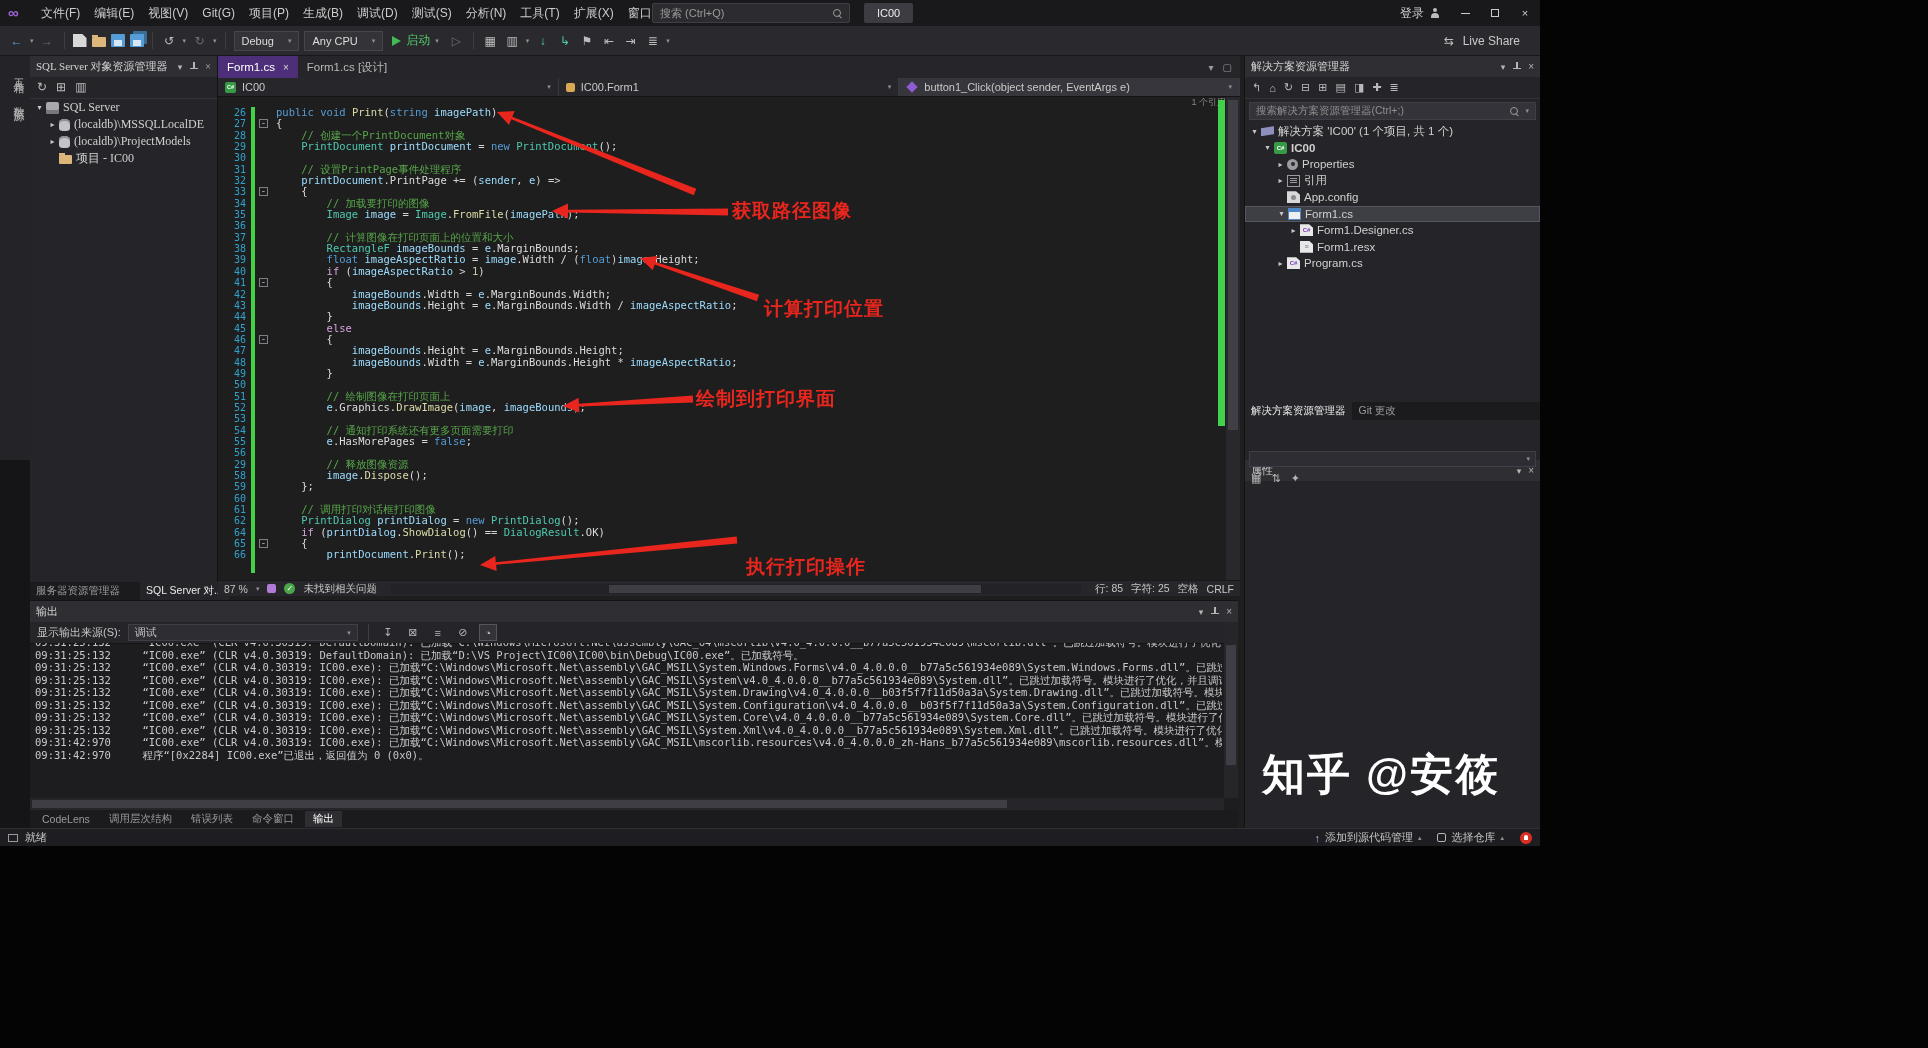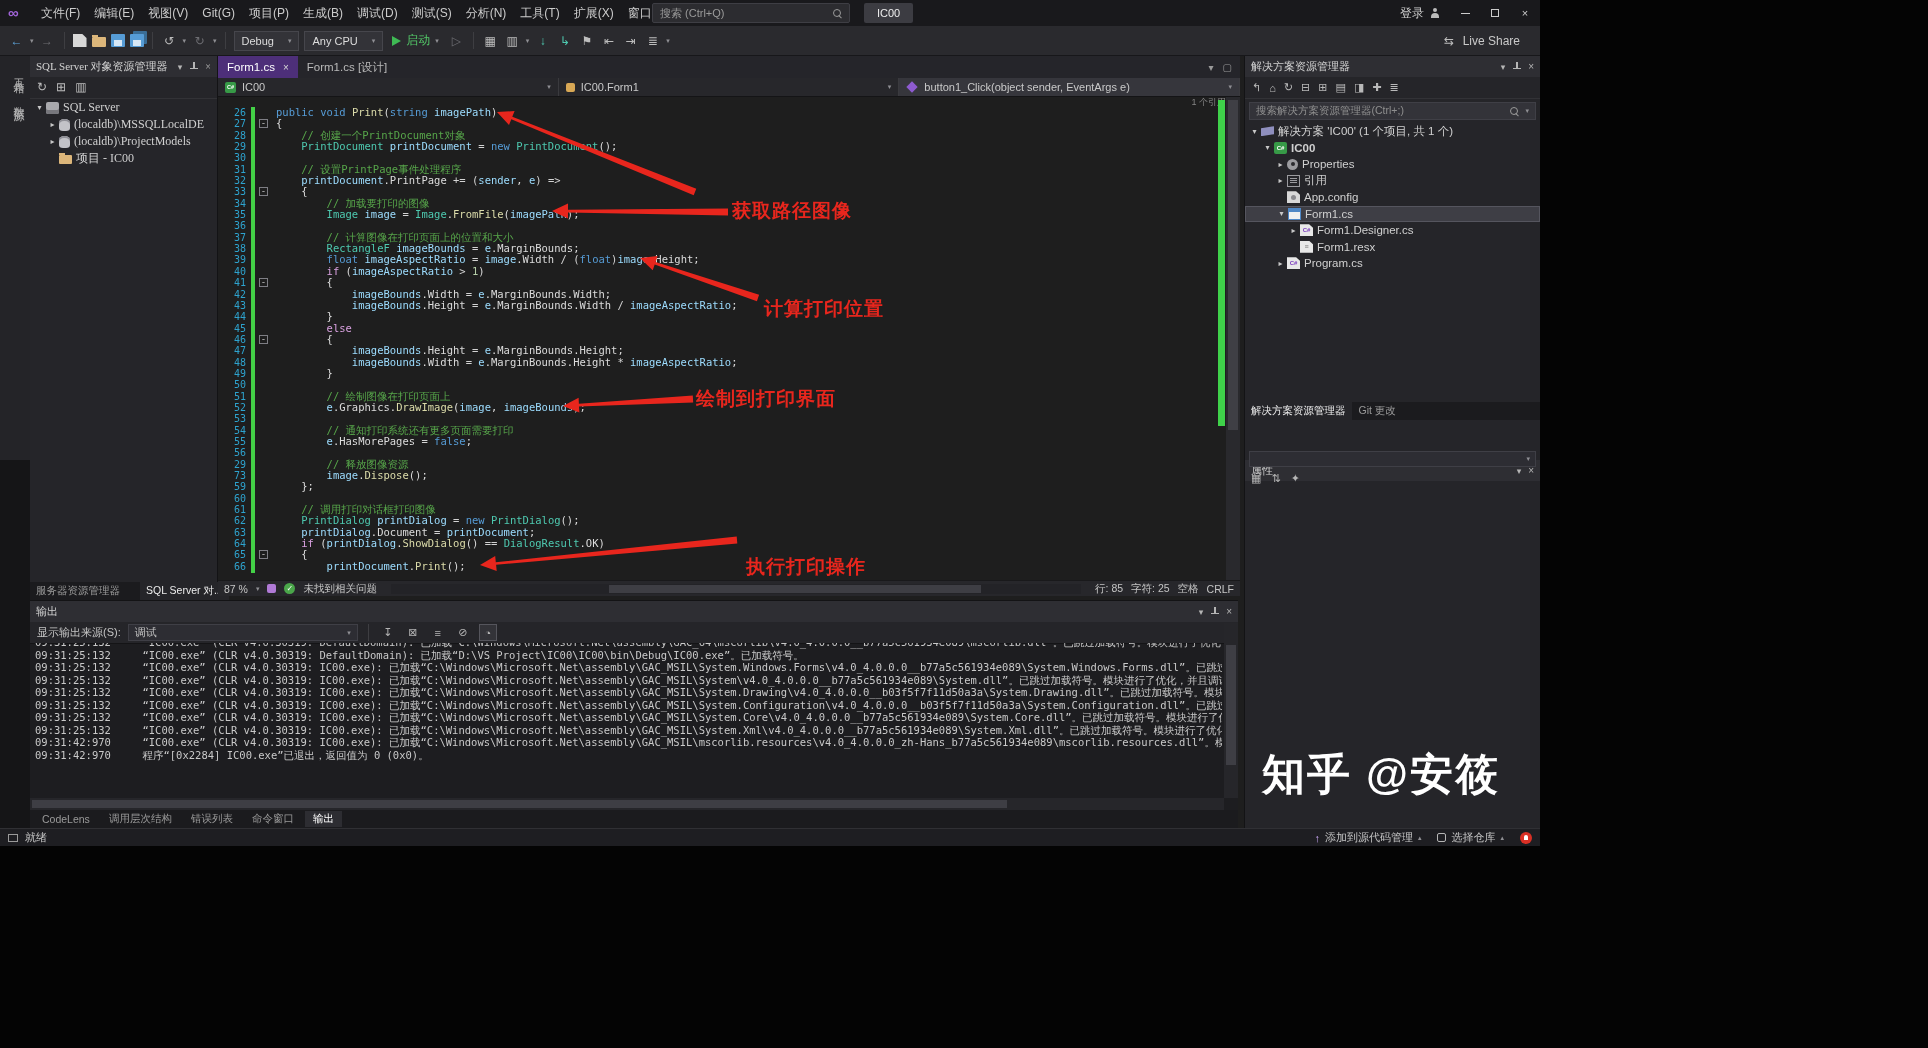--- a/index.html
+++ b/index.html
@@ -375,26 +375,25 @@
           <div class="code-row"><span class="ln">48</span><span class="foldcol"></span><span class="codetxt"><span class="sp">            </span><span class="sv">imageBounds</span><span class="sp">.Width</span><span class="so"> = </span><span class="sv">e</span><span class="sp">.MarginBounds.Height</span><span class="so"> * </span><span class="sv">imageAspectRatio</span><span class="sp">;</span></span></div>
           <div class="code-row"><span class="ln">49</span><span class="foldcol"></span><span class="codetxt"><span class="sp">        }</span></span></div>
           <div class="code-row"><span class="ln">50</span><span class="foldcol"></span><span class="codetxt"></span></div>
           <div class="code-row"><span class="ln">51</span><span class="foldcol"></span><span class="codetxt"><span class="sc">        // 绘制图像在打印页面上</span></span></div>
           <div class="code-row"><span class="ln">52</span><span class="foldcol"></span><span class="codetxt"><span class="sp">        </span><span class="sv">e</span><span class="sp">.Graphics.</span><span class="sm">DrawImage</span><span class="sp">(</span><span class="sv">image</span><span class="sp">, </span><span class="sv">imageBounds</span><span class="sp">);</span></span></div>
           <div class="code-row"><span class="ln">53</span><span class="foldcol"></span><span class="codetxt"></span></div>
           <div class="code-row"><span class="ln">54</span><span class="foldcol"></span><span class="codetxt"><span class="sc">        // 通知打印系统还有更多页面需要打印</span></span></div>
           <div class="code-row"><span class="ln">55</span><span class="foldcol"></span><span class="codetxt"><span class="sp">        </span><span class="sv">e</span><span class="sp">.HasMorePages</span><span class="so"> = </span><span class="sk">false</span><span class="sp">;</span></span></div>
           <div class="code-row"><span class="ln">56</span><span class="foldcol"></span><span class="codetxt"></span></div>
           <div class="code-row"><span class="ln">29</span><span class="foldcol"></span><span class="codetxt"><span class="sc">        // 释放图像资源</span></span></div>
-          <div class="code-row"><span class="ln">73</span><span class="foldcol"></span><span class="codetxt"><span class="sp">        </span><span class="sv">image</span><span class="sp">.</span><span class="sm">Dispose</span><span class="sp">();</span></span></div>
+          <div class="code-row"><span class="ln">58</span><span class="foldcol"></span><span class="codetxt"><span class="sp">        </span><span class="sv">image</span><span class="sp">.</span><span class="sm">Dispose</span><span class="sp">();</span></span></div>
           <div class="code-row"><span class="ln">59</span><span class="foldcol"></span><span class="codetxt"><span class="sp">    };</span></span></div>
           <div class="code-row"><span class="ln">60</span><span class="foldcol"></span><span class="codetxt"></span></div>
           <div class="code-row"><span class="ln">61</span><span class="foldcol"></span><span class="codetxt"><span class="sc">    // 调用打印对话框打印图像</span></span></div>
           <div class="code-row"><span class="ln">62</span><span class="foldcol"></span><span class="codetxt"><span class="sp">    </span><span class="st">PrintDialog</span><span class="sp"> </span><span class="sv">printDialog</span><span class="so"> = </span><span class="sk">new</span><span class="sp"> </span><span class="st">PrintDialog</span><span class="sp">();</span></span></div>
-          <div class="code-row"><span class="ln">63</span><span class="foldcol"></span><span class="codetxt"><span class="sp">    </span><span class="sv">printDialog</span><span class="sp">.Document</span><span class="so"> = </span><span class="sv">printDocument</span><span class="sp">;</span></span></div>
           <div class="code-row"><span class="ln">64</span><span class="foldcol"></span><span class="codetxt"><span class="sp">    </span><span class="sx">if</span><span class="sp"> (</span><span class="sv">printDialog</span><span class="sp">.</span><span class="sm">ShowDialog</span><span class="sp">()</span><span class="so"> == </span><span class="st">DialogResult</span><span class="sp">.OK)</span></span></div>
           <div class="code-row"><span class="ln">65</span><span class="foldcol"><span class="fold">-</span></span><span class="codetxt"><span class="sp">    {</span></span></div>
           <div class="code-row"><span class="ln">66</span><span class="foldcol"></span><span class="codetxt"><span class="sp">        </span><span class="sv">printDocument</span><span class="sp">.</span><span class="sm">Print</span><span class="sp">();</span></span></div>
         </div>
       <div class="chgbar"></div>
     </div>
 
     <div class="greenstrip"></div>
     <div class="vscroll">
         <div class="vthumb"></div>

